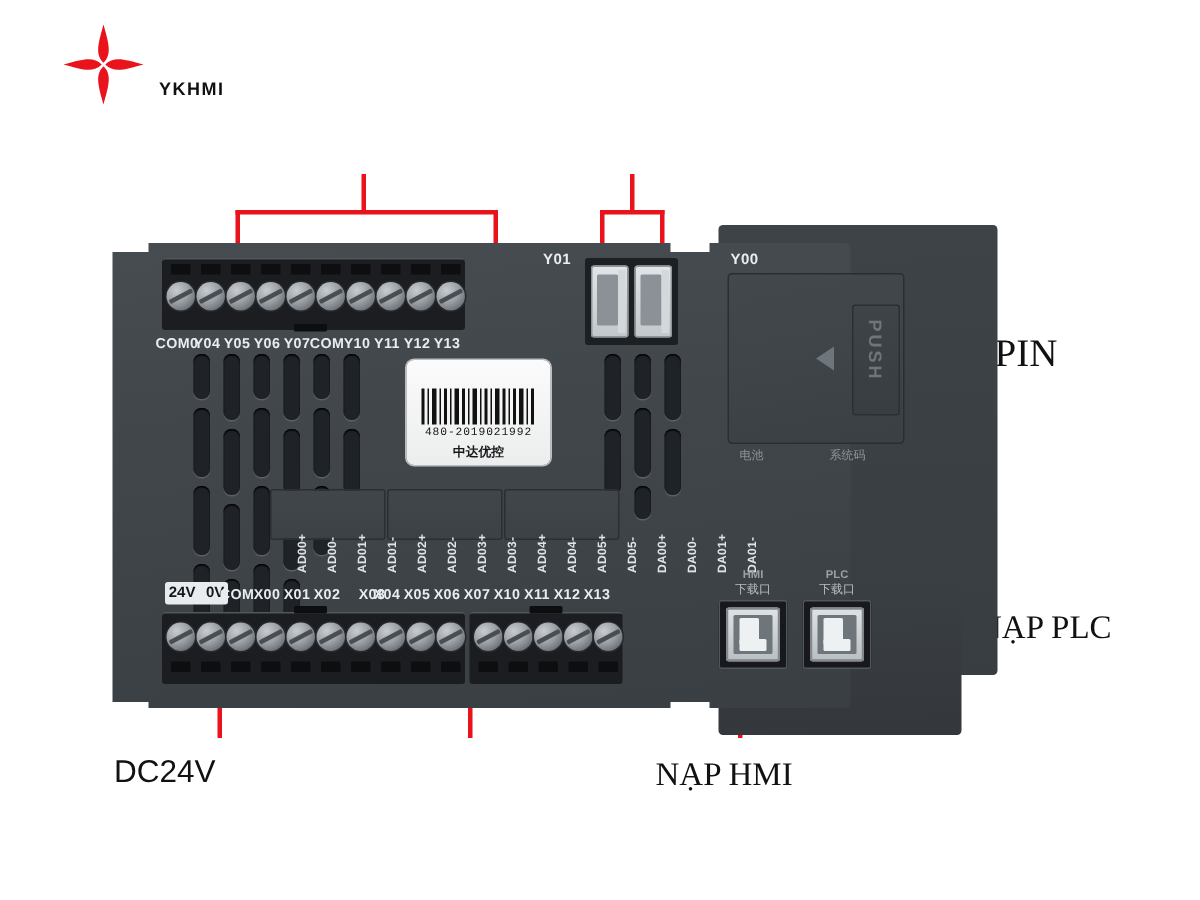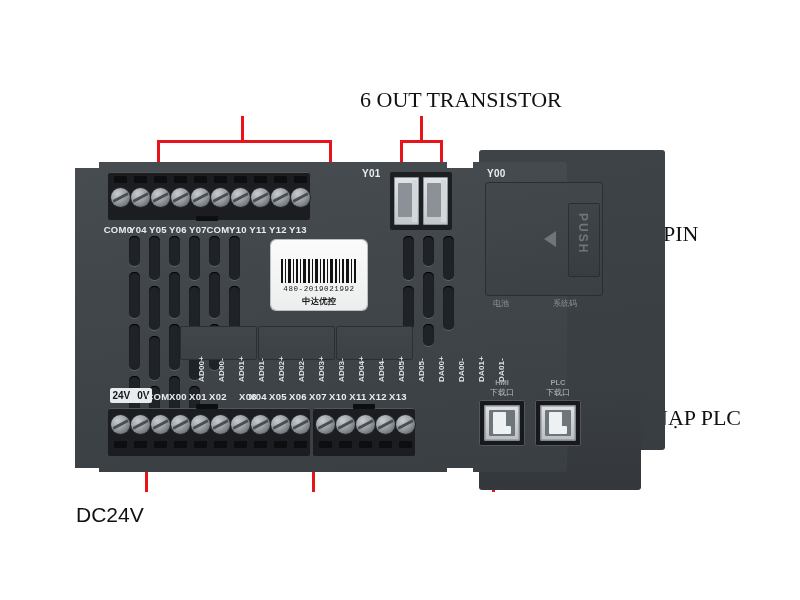--- a/index.html
+++ b/index.html
@@ -126,41 +126,49 @@
   .usb-cap{position:absolute;color:#9aa0a6;font-size:7.5px;font-weight:bold;
     font-family:"Liberation Sans",sans-serif;white-space:nowrap;text-align:center;}
   .usb-cn{position:absolute;color:#b9bfc4;font-size:8px;
     font-family:"DejaVu Sans",sans-serif;white-space:nowrap;text-align:center;}
 </style>
 </head>
 <body>
 
 <div id="stage">
 
-
-
-  <div class="ann" style="left:360px;top:87px;font-size:22px;">6 OUT TRANSISTOR</div>
+  <div class="logo-wrap">
+    <svg class="logo-mark" viewBox="0 0 100 100">
+      <path d="M50 4 C56 26 60 38 50 48 C40 38 44 26 50 4 Z" fill="#e8131b"></path>
+      <path d="M50 96 C44 74 40 62 50 52 C60 62 56 74 50 96 Z" fill="#e8131b"></path>
+      <path d="M4 50 C26 44 38 40 48 50 C38 60 26 56 4 50 Z" fill="#e8131b"></path>
+      <path d="M96 50 C74 56 62 60 52 50 C62 40 74 44 96 50 Z" fill="#e8131b"></path>
+    </svg>
+    <div class="logo-text">YKHMI</div>
+  </div>
+
+
 
   <div class="rl" style="left:241px;top:116px;width:3px;height:26px;"></div>
   <div class="rl" style="left:157px;top:140px;width:175px;height:3px;"></div>
   <div class="rl" style="left:157px;top:140px;width:3px;height:40px;"></div>
   <div class="rl" style="left:329px;top:140px;width:3px;height:40px;"></div>
   <div class="rdot" style="left:154px;top:178px;"></div>
   <div class="rdot" style="left:326px;top:178px;"></div>
 
   <div class="rl" style="left:420px;top:116px;width:3px;height:26px;"></div>
   <div class="rl" style="left:400px;top:140px;width:43px;height:3px;"></div>
   <div class="rl" style="left:400px;top:140px;width:3px;height:42px;"></div>
   <div class="rl" style="left:440px;top:140px;width:3px;height:42px;"></div>
   <div class="rdot" style="left:397px;top:180px;"></div>
   <div class="rdot" style="left:437px;top:180px;"></div>
 
   <div class="rl" style="left:598px;top:234px;width:58px;height:3px;"></div>
   <div class="rdot" style="left:594px;top:231px;"></div>
-  <div class="ann" style="left:663px;top:221px;font-size:22px;">PIN</div>
+  <div class="ann" style="left:663px;top:221px;font-size:26px;">PIN</div>
 
   <div class="rl" style="left:577px;top:418px;width:70px;height:3px;"></div>
   <div class="rdot" style="left:573px;top:415px;"></div>
   <div class="ann" style="left:652px;top:405px;font-size:22px;">NẠP PLC</div>
 
   <div class="rdot" style="left:130px;top:432px;"></div>
   <div class="rdot" style="left:154px;top:432px;"></div>
   <div class="rl" style="left:133px;top:436px;width:3px;height:34px;"></div>
   <div class="rl" style="left:157px;top:436px;width:3px;height:34px;"></div>
   <div class="rl" style="left:133px;top:468px;width:27px;height:3px;"></div>
@@ -169,20 +177,21 @@
 
   <div class="rdot" style="left:178px;top:432px;"></div>
   <div class="rdot" style="left:440px;top:432px;"></div>
   <div class="rl" style="left:181px;top:436px;width:3px;height:34px;"></div>
   <div class="rl" style="left:443px;top:436px;width:3px;height:34px;"></div>
   <div class="rl" style="left:181px;top:468px;width:265px;height:3px;"></div>
   <div class="rl" style="left:312px;top:468px;width:3px;height:24px;"></div>
 
   <div class="rdot" style="left:489px;top:415px;"></div>
   <div class="rl" style="left:492px;top:419px;width:3px;height:73px;"></div>
+  <div class="ann" style="left:437px;top:503px;font-size:22px;">NẠP HMI</div>
 
   <div id="device">
 
     <div class="right-block"></div>
     <div class="right-lower"></div>
 
     <div class="body-main"></div>
 
     <div class="ear" style="left:-2px;top:4px;"></div>
     <div class="ear" style="left:-2px;top:318px;"></div>

